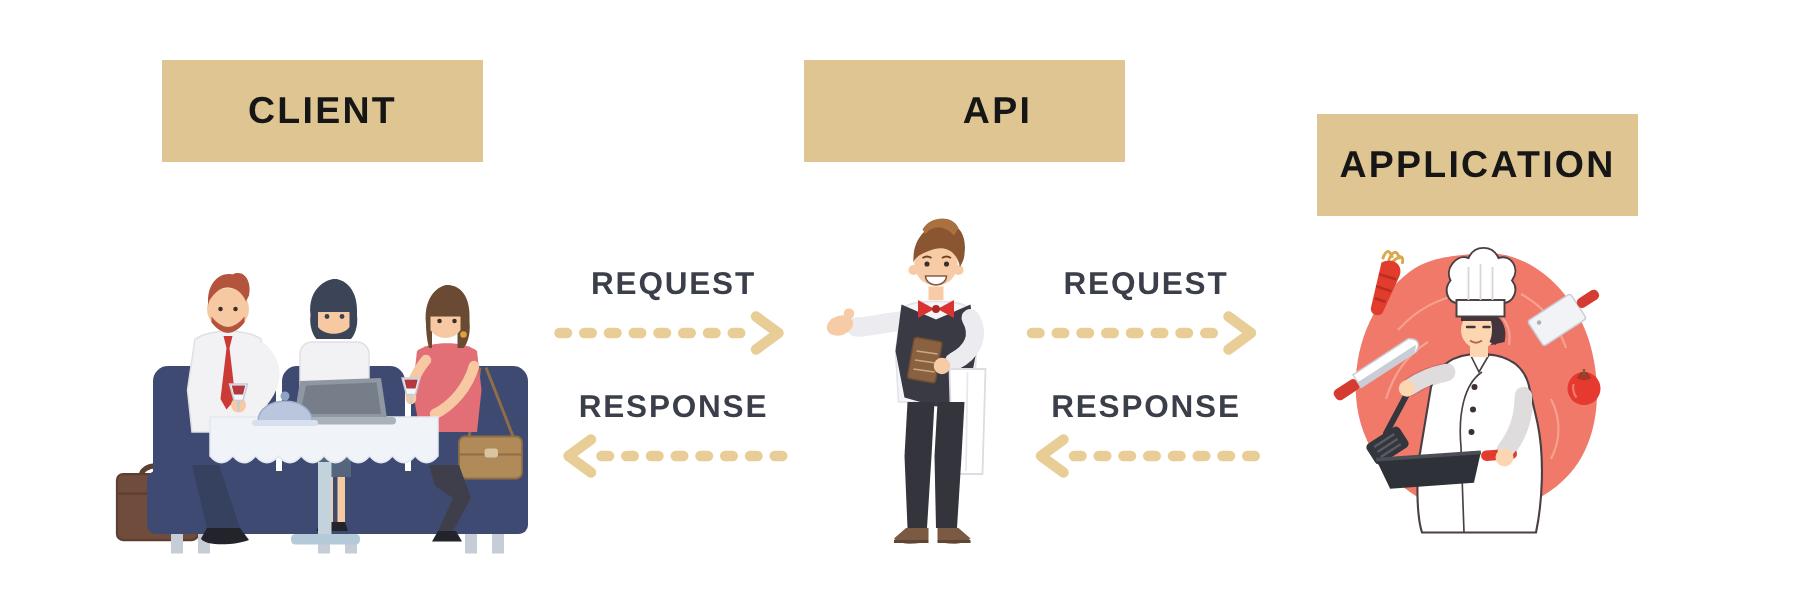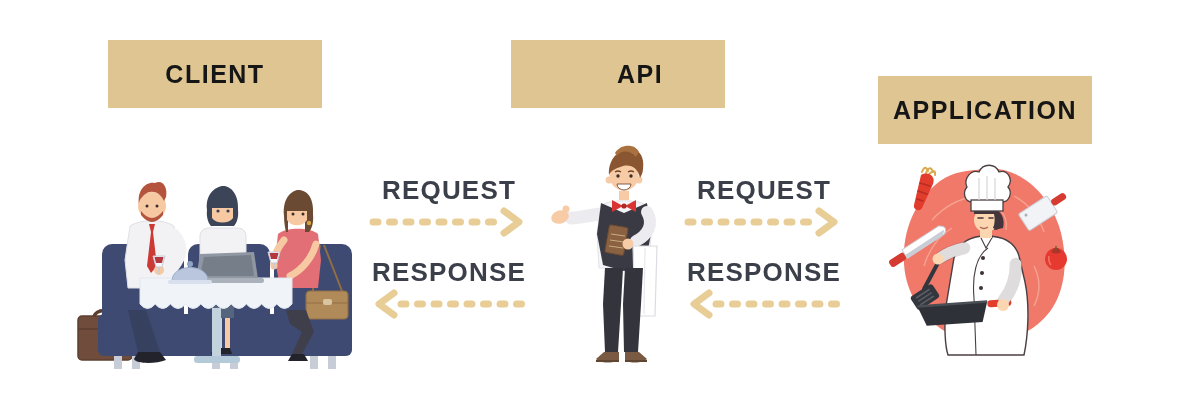--- a/index.html
+++ b/index.html
@@ -20,30 +20,30 @@
     font-family:"Liberation Sans","DejaVu Sans",sans-serif;
   }
   .header-box{
     position:absolute;top:40px;width:214px;height:68px;
     background:var(--header-bg);
     display:flex;align-items:center;justify-content:center;
     font-size:25px;font-weight:bold;letter-spacing:1.5px;
     color:var(--header-text);
   }
   .header-client{left:108px;}
-  .header-api{left:511px;padding-left:44px;}
+  .header-api{left:536px;padding-left:44px;}
   .header-application{left:878px;margin-top:36px;}
   .flow{
     position:absolute;top:180px;width:166px;
     display:flex;flex-direction:column;align-items:center;
   }
   .flow-left{left:366px;}
   .flow-right{left:681px;}
   .flow-label{
-    font-size:26px;font-weight:bold;letter-spacing:1.2px;
+    font-size:21px;font-weight:bold;letter-spacing:1.2px;
     color:var(--label-text);line-height:20px;text-align:center;
   }
   .flow-label.response{margin-top:24px;}
   .arrow-svg{margin-top:6px;display:block;}
   .dash{stroke:var(--arrow-color);}
   .illu{position:absolute;display:block;}
   .illu-client{left:62px;top:148px;}
   .illu-waiter{left:543px;top:142px;}
   .illu-chef{left:888px;top:156px;}
 </style>

